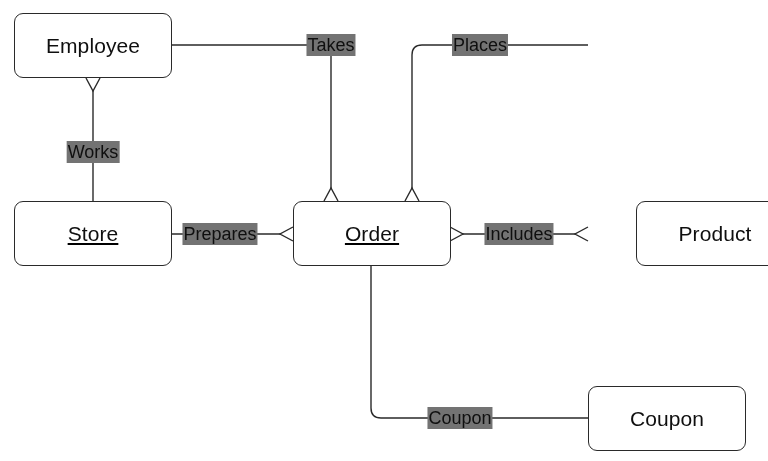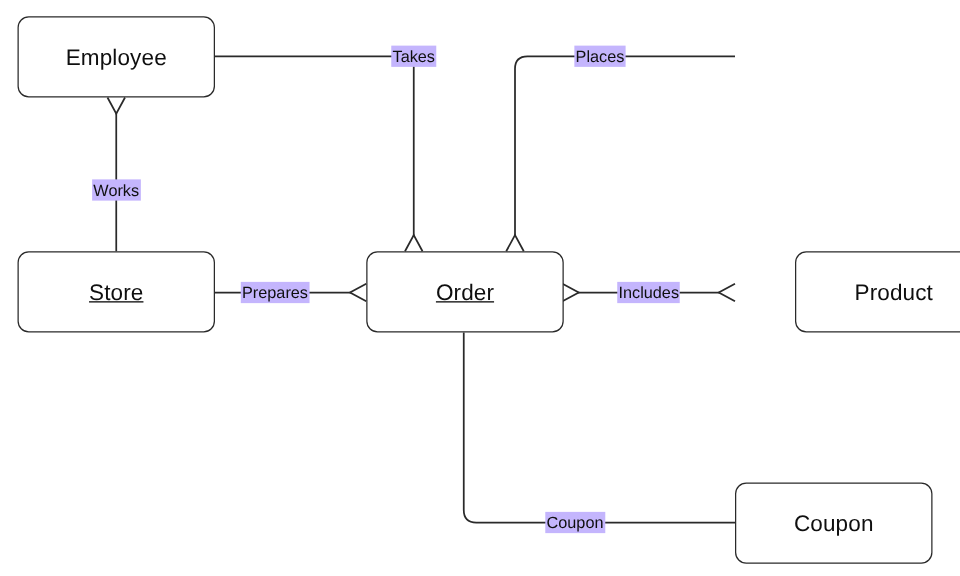--- a/index.html
+++ b/index.html
@@ -33,32 +33,32 @@
     border: 1.4px solid #2a2a2a;
     border-radius: 9px;
     background: #ffffff;
     display: flex;
     align-items: center;
     justify-content: center;
     z-index: 3;
   }
   .entity-label {
     font-family: "Liberation Sans", sans-serif;
-    font-size: 18px;
+    font-size: 21px;
     color: #0f0f0f;
     letter-spacing: 0.1px;
     line-height: 1;
     white-space: nowrap;
   }
   .edge-label {
     position: absolute;
     font-family: "Liberation Sans", sans-serif;
-    font-size: 13px;
+    font-size: 18px;
     color: #0f0f0f;
-    background: #c4b5fd;
+    background: #737373;
     line-height: 1;
     padding: 2px 1px;
     white-space: nowrap;
     transform: translate(-50%, -50%);
     z-index: 4;
   }
 </style>
 </head>
 <body>
 

